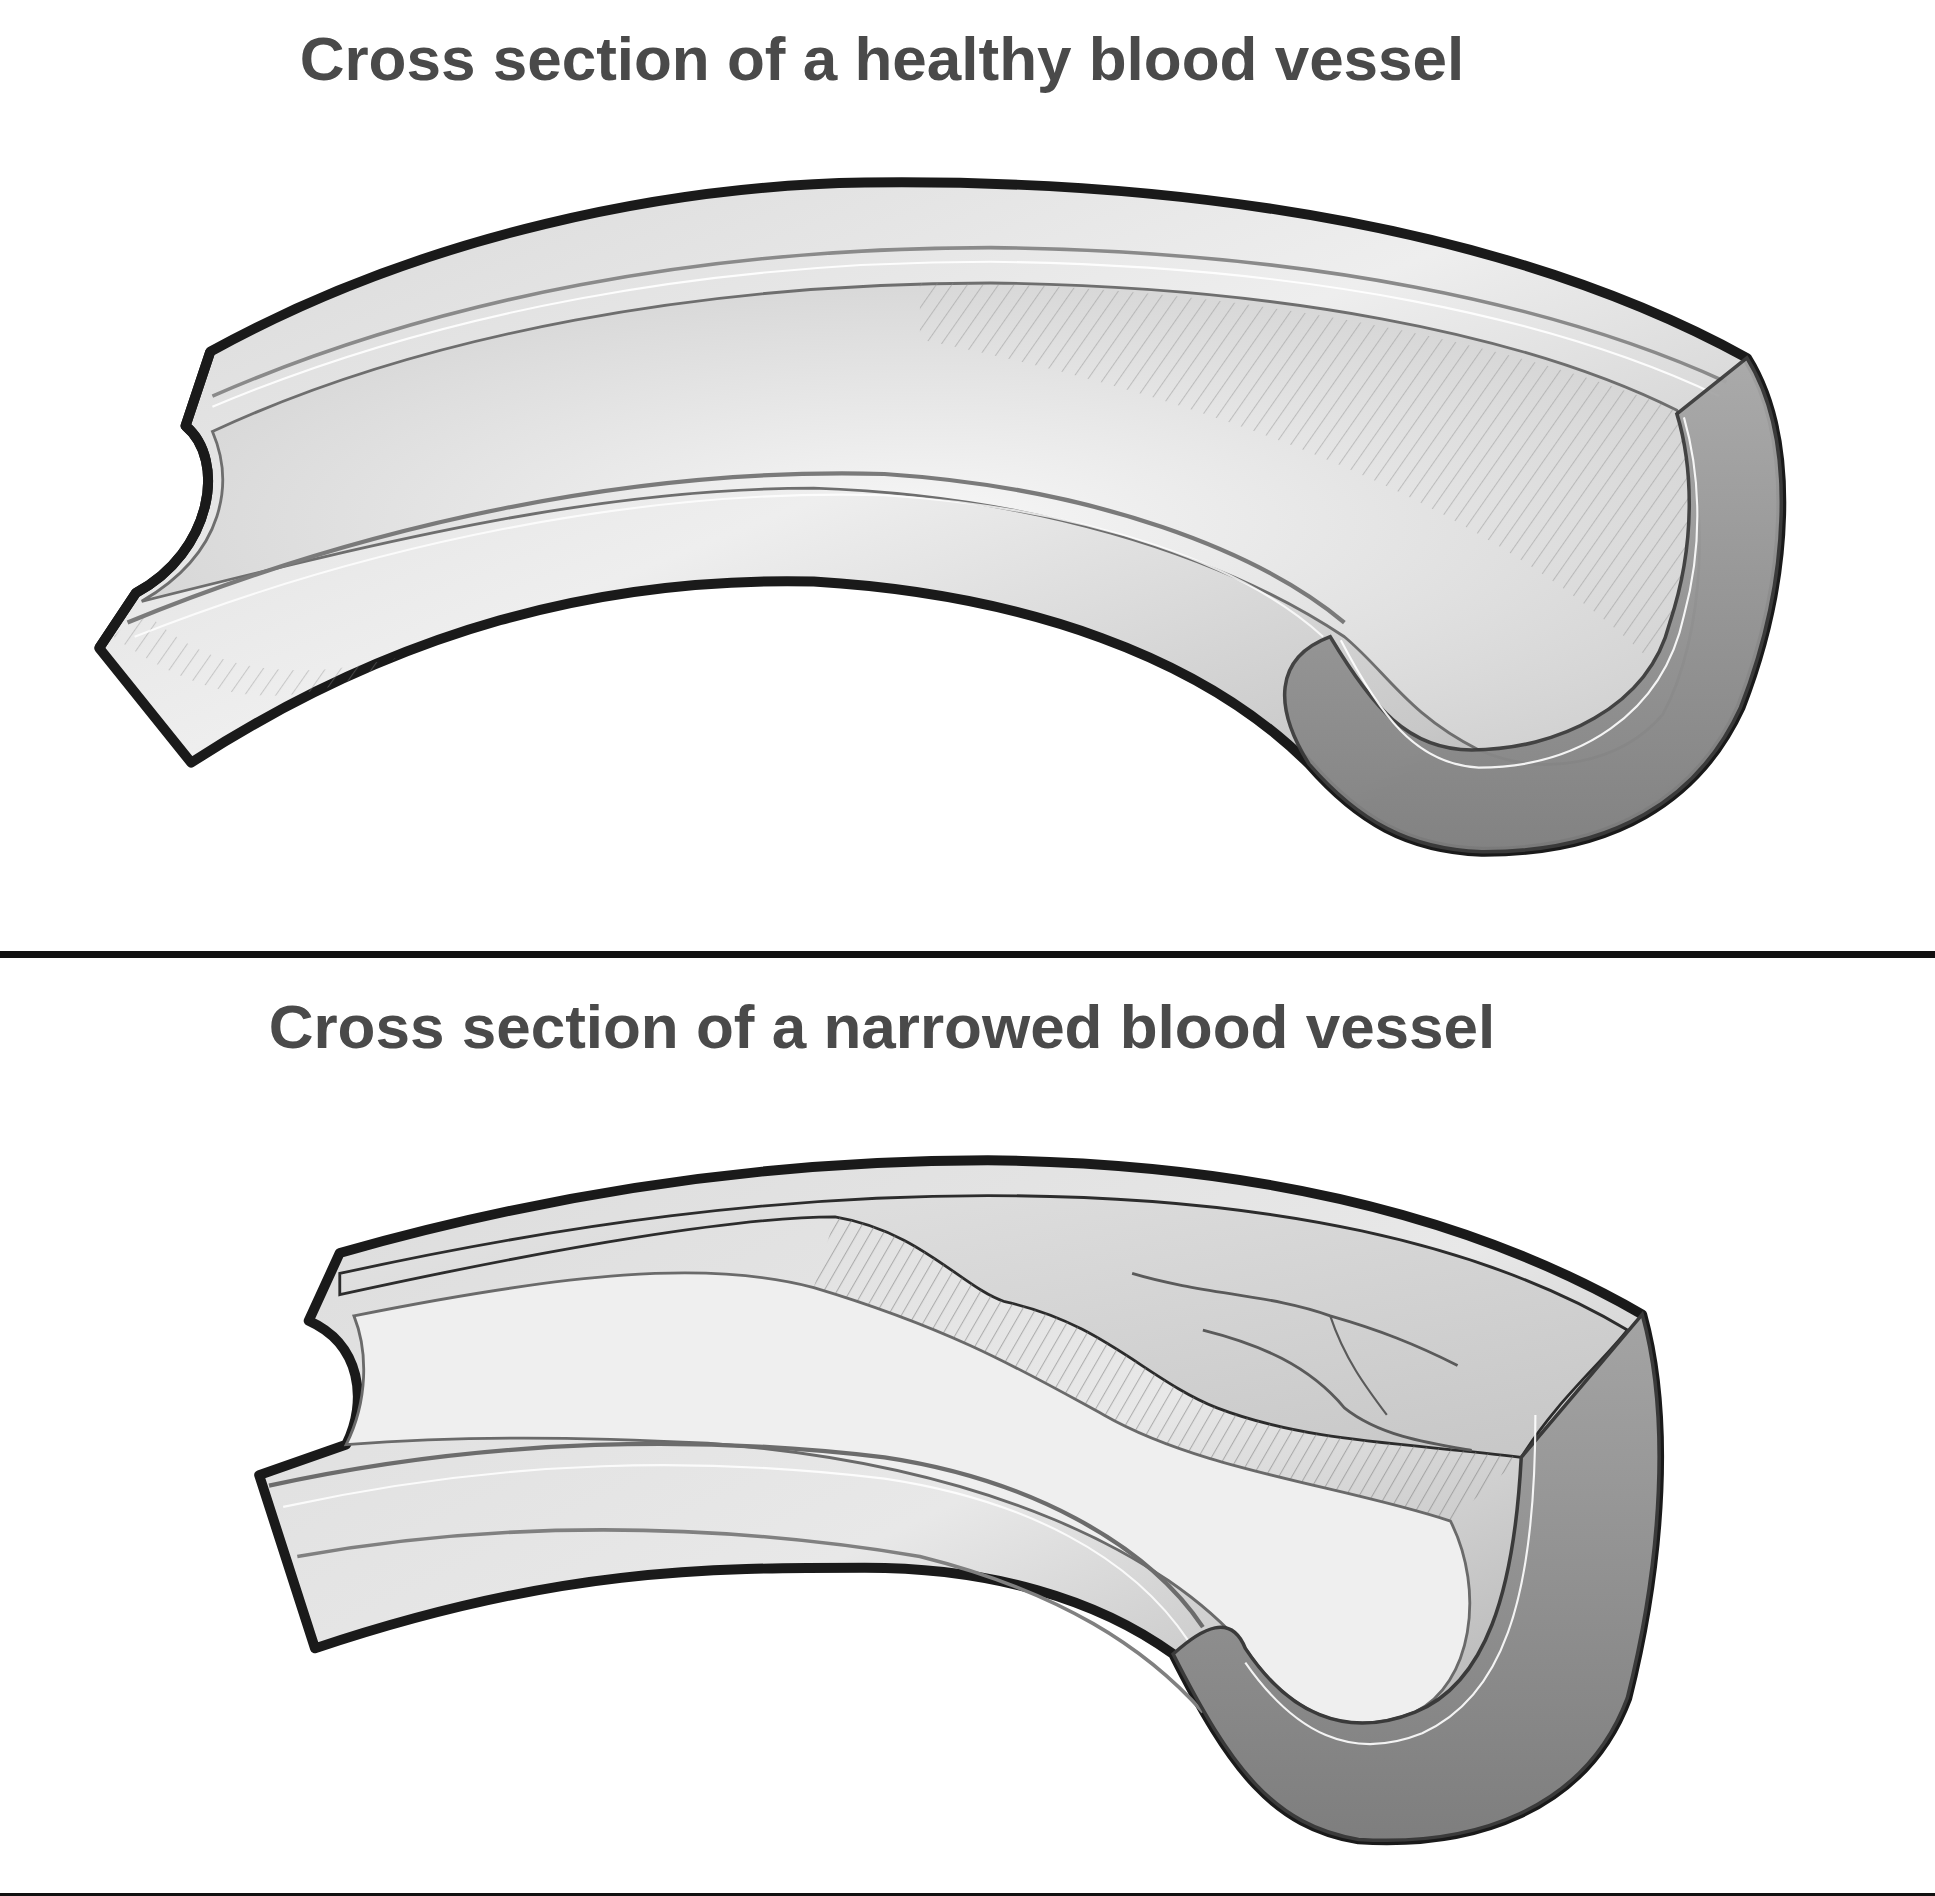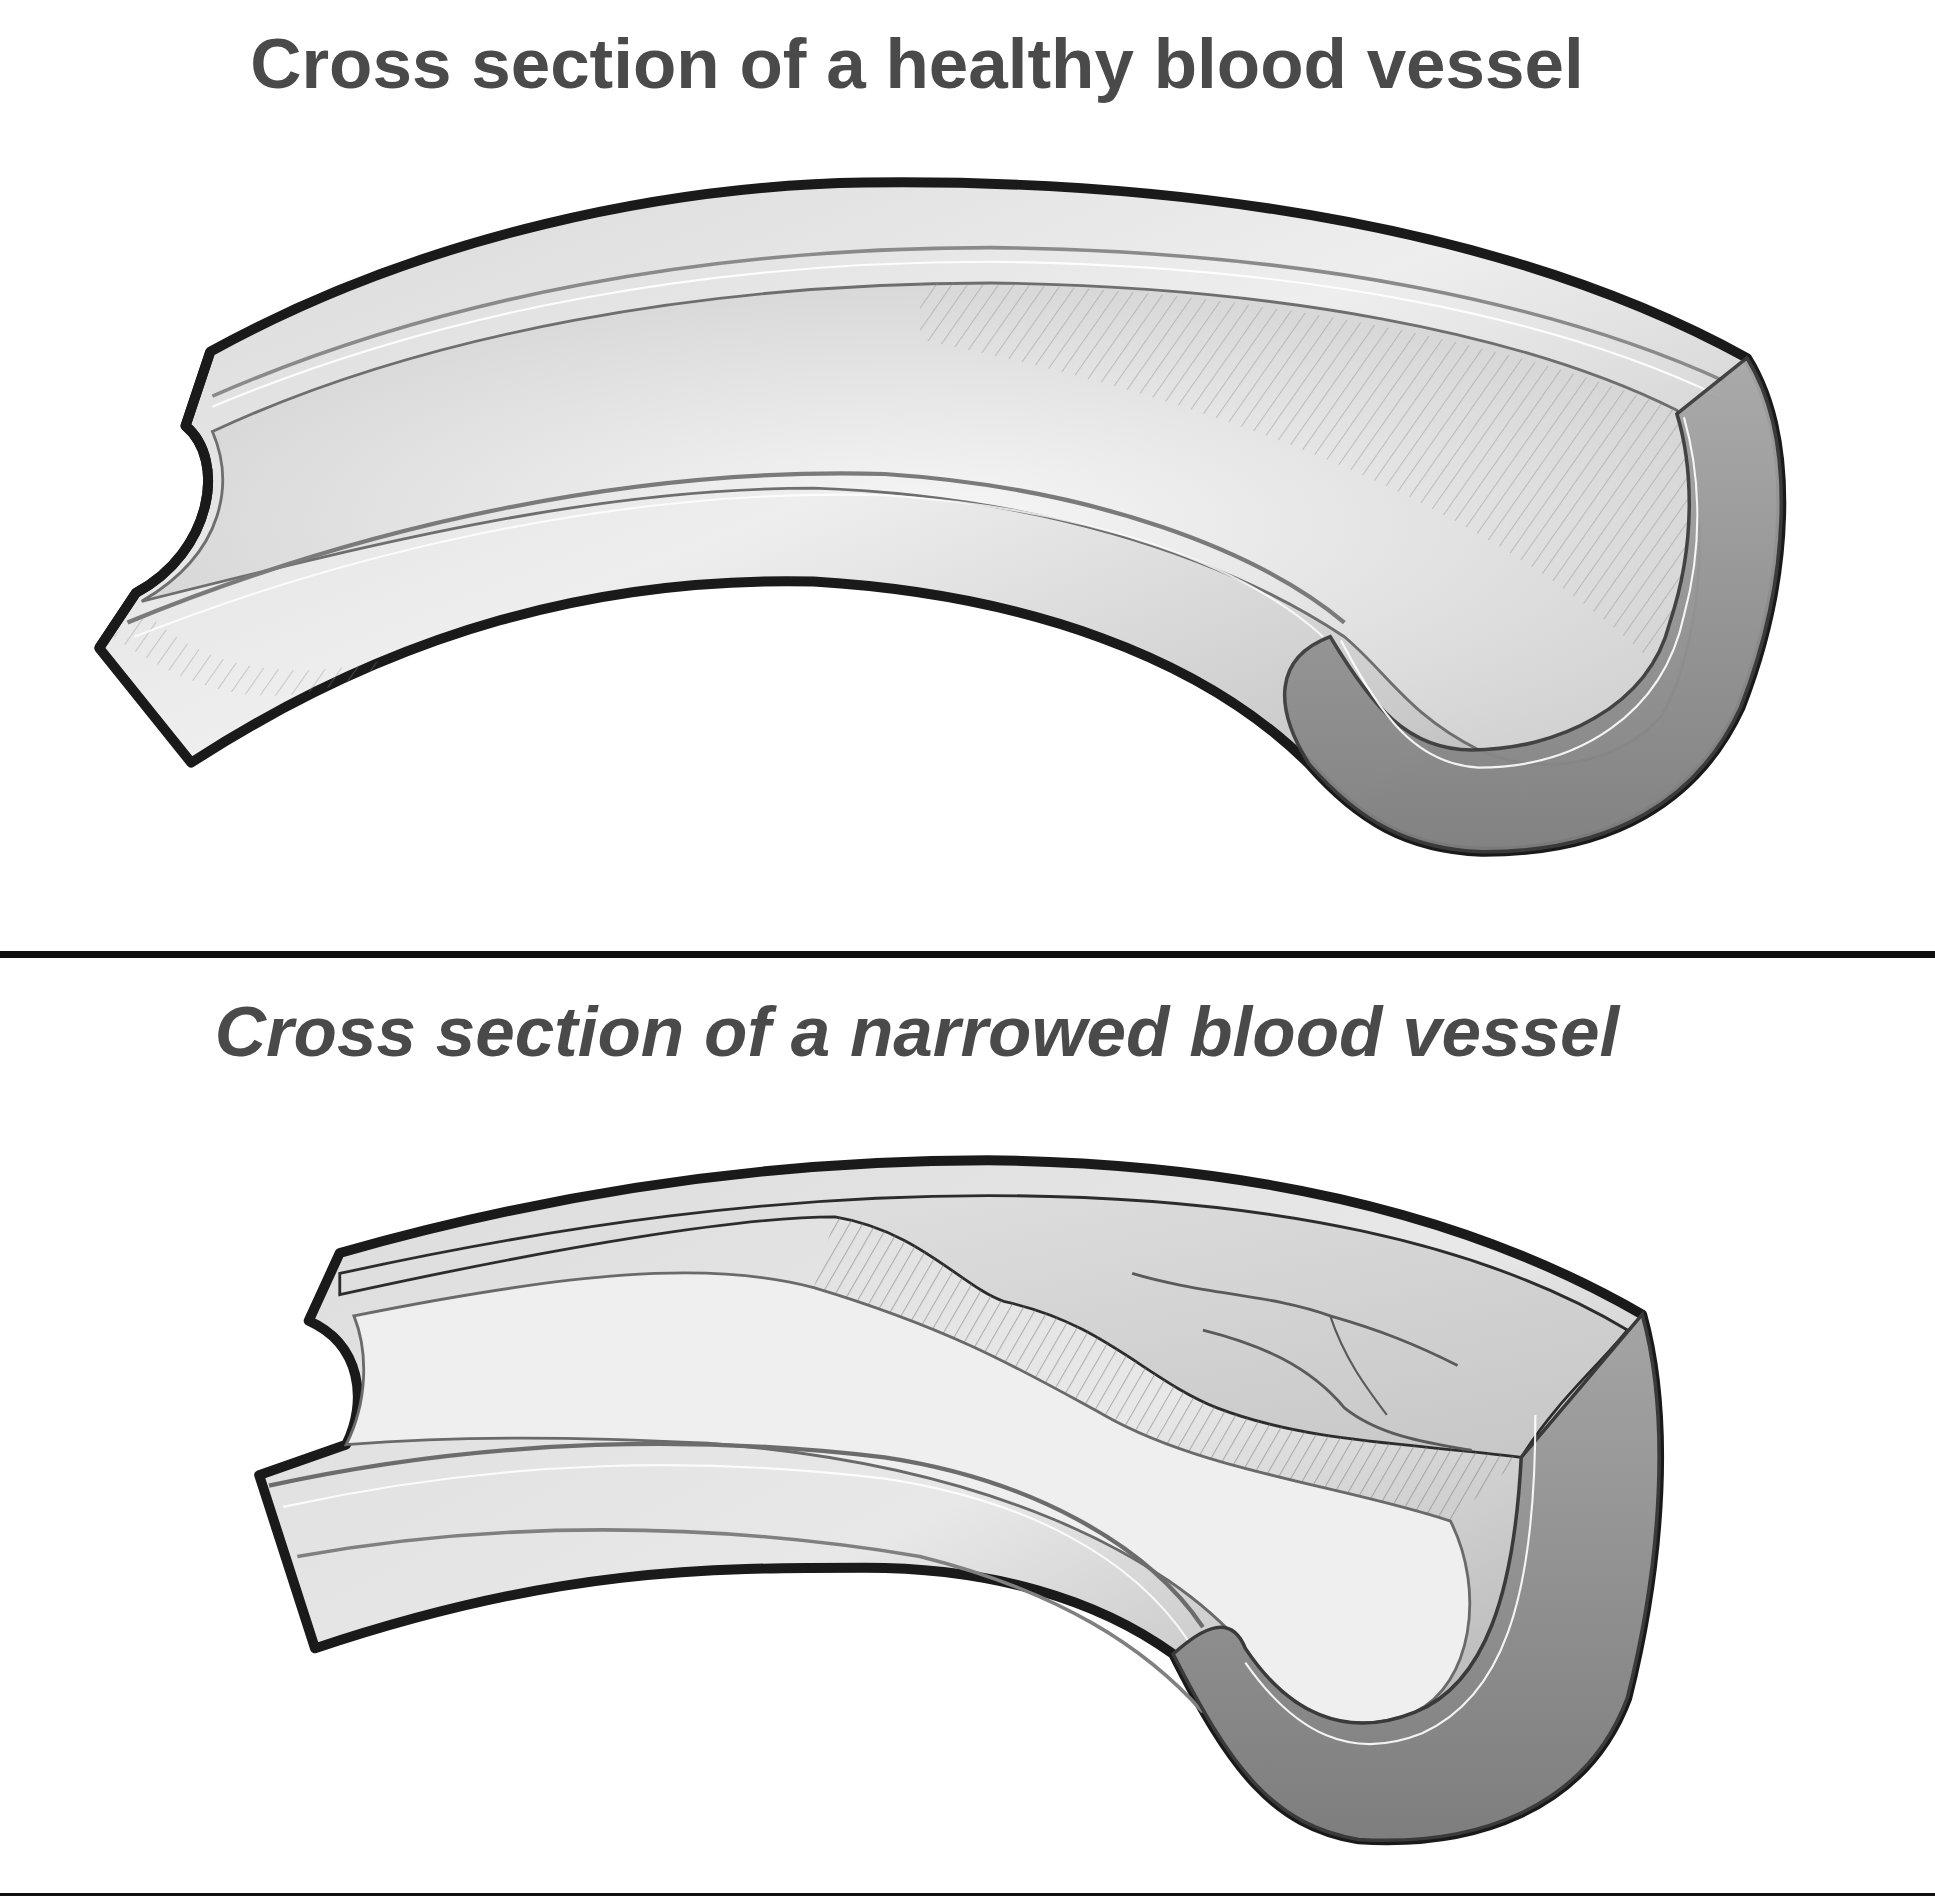--- a/index.html
+++ b/index.html
@@ -1,23 +1,23 @@
 <!DOCTYPE html>
 <html style="font-size:11.3px"><head>
 <meta charset="utf-8">
 <style>
   html, body { margin: 0; padding: 0; background: #ffffff; }
   body { width: 1936px; height: 1896px; position: relative; overflow: hidden; }
   .title {
     position: absolute; left: 0; width: 1764px; text-align: center;
     font-family: "Liberation Sans", sans-serif; font-weight: bold;
-    font-size: 71px; color: #4a4a4a; line-height: 1; letter-spacing: 0px; margin-left: 35px;
+    font-size: 62px; color: #4a4a4a; line-height: 1; letter-spacing: 0px;
   }
   #title-top { top: 28px; }
-  #title-bottom { top: 996px; font-style: italic; }
+  #title-bottom { top: 996px; }
   .divider { position: absolute; left: 0; width: 1936px; background: #111; }
   #divider-mid { top: 951px; height: 7px; }
   #divider-bottom { top: 1893px; height: 3.5px; }
   .panel { position: absolute; left: 0; width: 1936px; }
   #panel-top { top: 0; height: 948px; }
   #panel-bottom { top: 0; height: 1896px; }
   svg { display: block; }
 </style>
 </head>
 <body>

